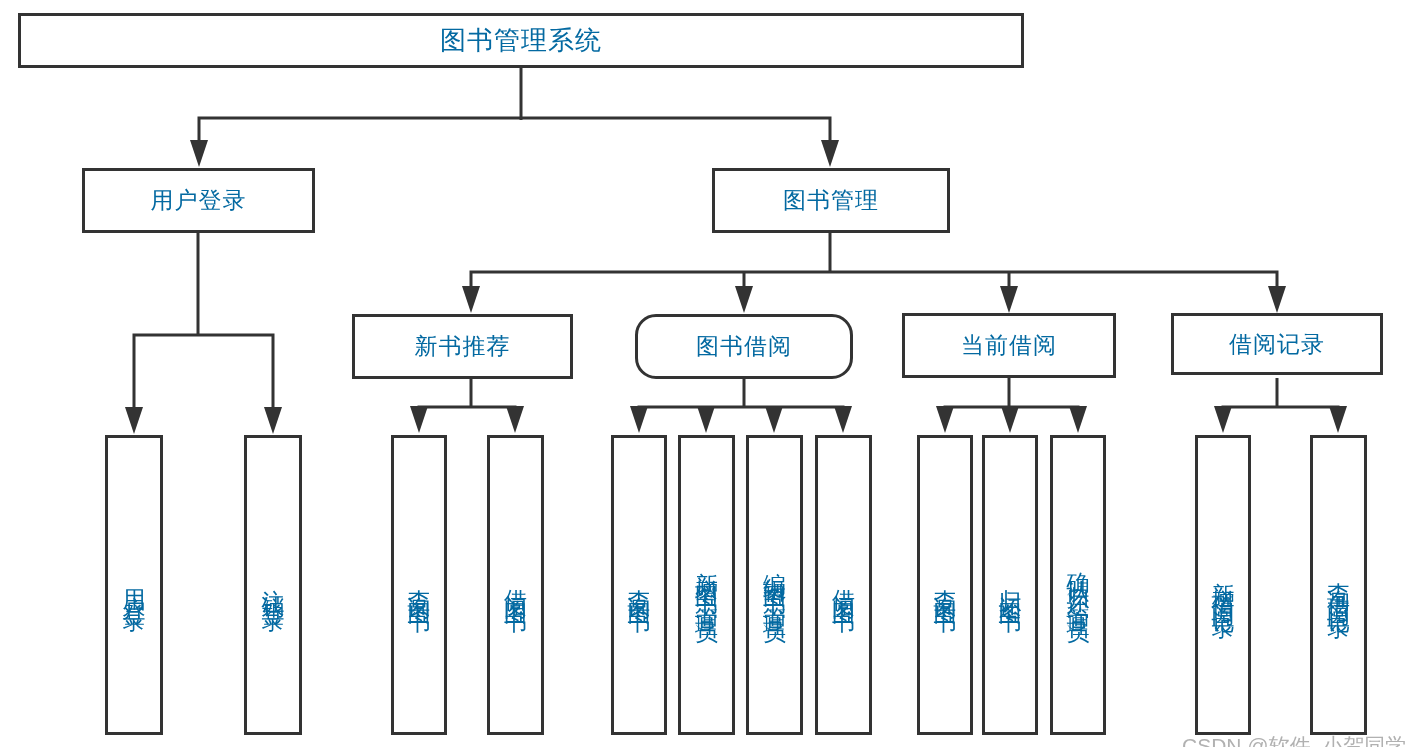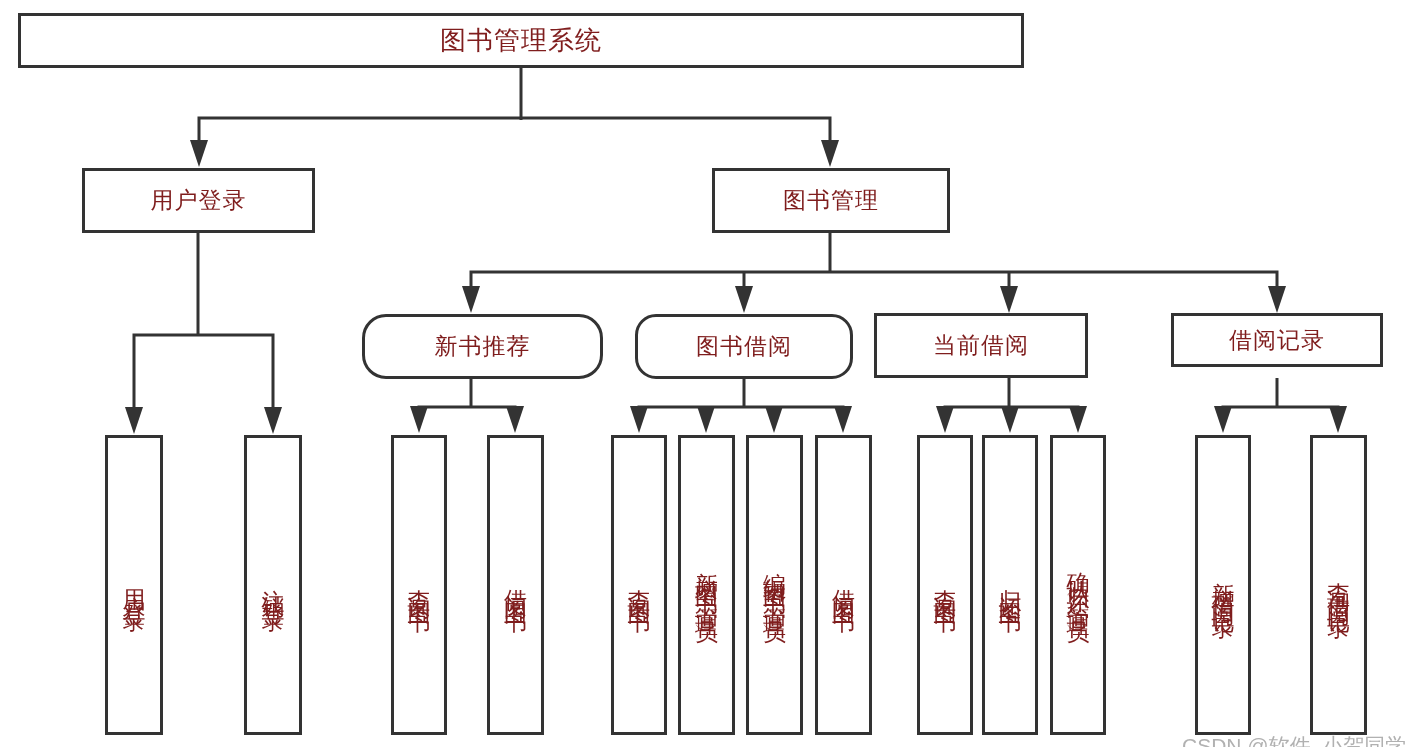--- a/index.html
+++ b/index.html
@@ -21,21 +21,21 @@
     top: 0;
     width: 1405px;
     height: 747px;
     pointer-events: none;
   }
   .node {
     position: absolute;
     box-sizing: border-box;
     border: 3px solid #333333;
     background: #ffffff;
-    color: #7f1d1d;
+    color: #0369a1;
     display: flex;
     align-items: center;
     justify-content: center;
     z-index: 2;
   }
   .hnode {
     font-size: 23px;
     letter-spacing: 1px;
     text-align: center;
   }
@@ -119,30 +119,30 @@
     <span>图书管理系统</span>
   </div>
 
   <div class="node hnode" style="left:82px; top:168px; width:233px; height:65px;">
     <span>用户登录</span>
   </div>
   <div class="node hnode" style="left:712px; top:168px; width:238px; height:65px;">
     <span>图书管理</span>
   </div>
 
-  <div class="node hnode" style="left:362px; top:314px; width:241px; height:65px;border-radius:24px;">
+  <div class="node hnode" style="left:352px; top:314px; width:221px; height:65px;">
     <span>新书推荐</span>
   </div>
   <div class="node hnode" style="left:635px; top:314px; width:218px; height:65px;border-radius:21px;">
     <span>图书借阅</span>
   </div>
-  <div class="node hnode" style="left:874px; top:313px; width:214px; height:65px;">
+  <div class="node hnode" style="left:902px; top:313px; width:214px; height:65px;">
     <span>当前借阅</span>
   </div>
-  <div class="node hnode" style="left:1171px; top:313px; width:212px; height:54px;">
+  <div class="node hnode" style="left:1171px; top:313px; width:212px; height:62px;">
     <span>借阅记录</span>
   </div>
 
   <div class="node vnode" style="left:105px; top:435px; width:58px; height:300px;">
     <span>用户登录</span>
   </div>
   <div class="node vnode" style="left:244px; top:435px; width:58px; height:300px;">
     <span>注销登录</span>
   </div>
   <div class="node vnode" style="left:391px; top:435px; width:56px; height:300px;">

